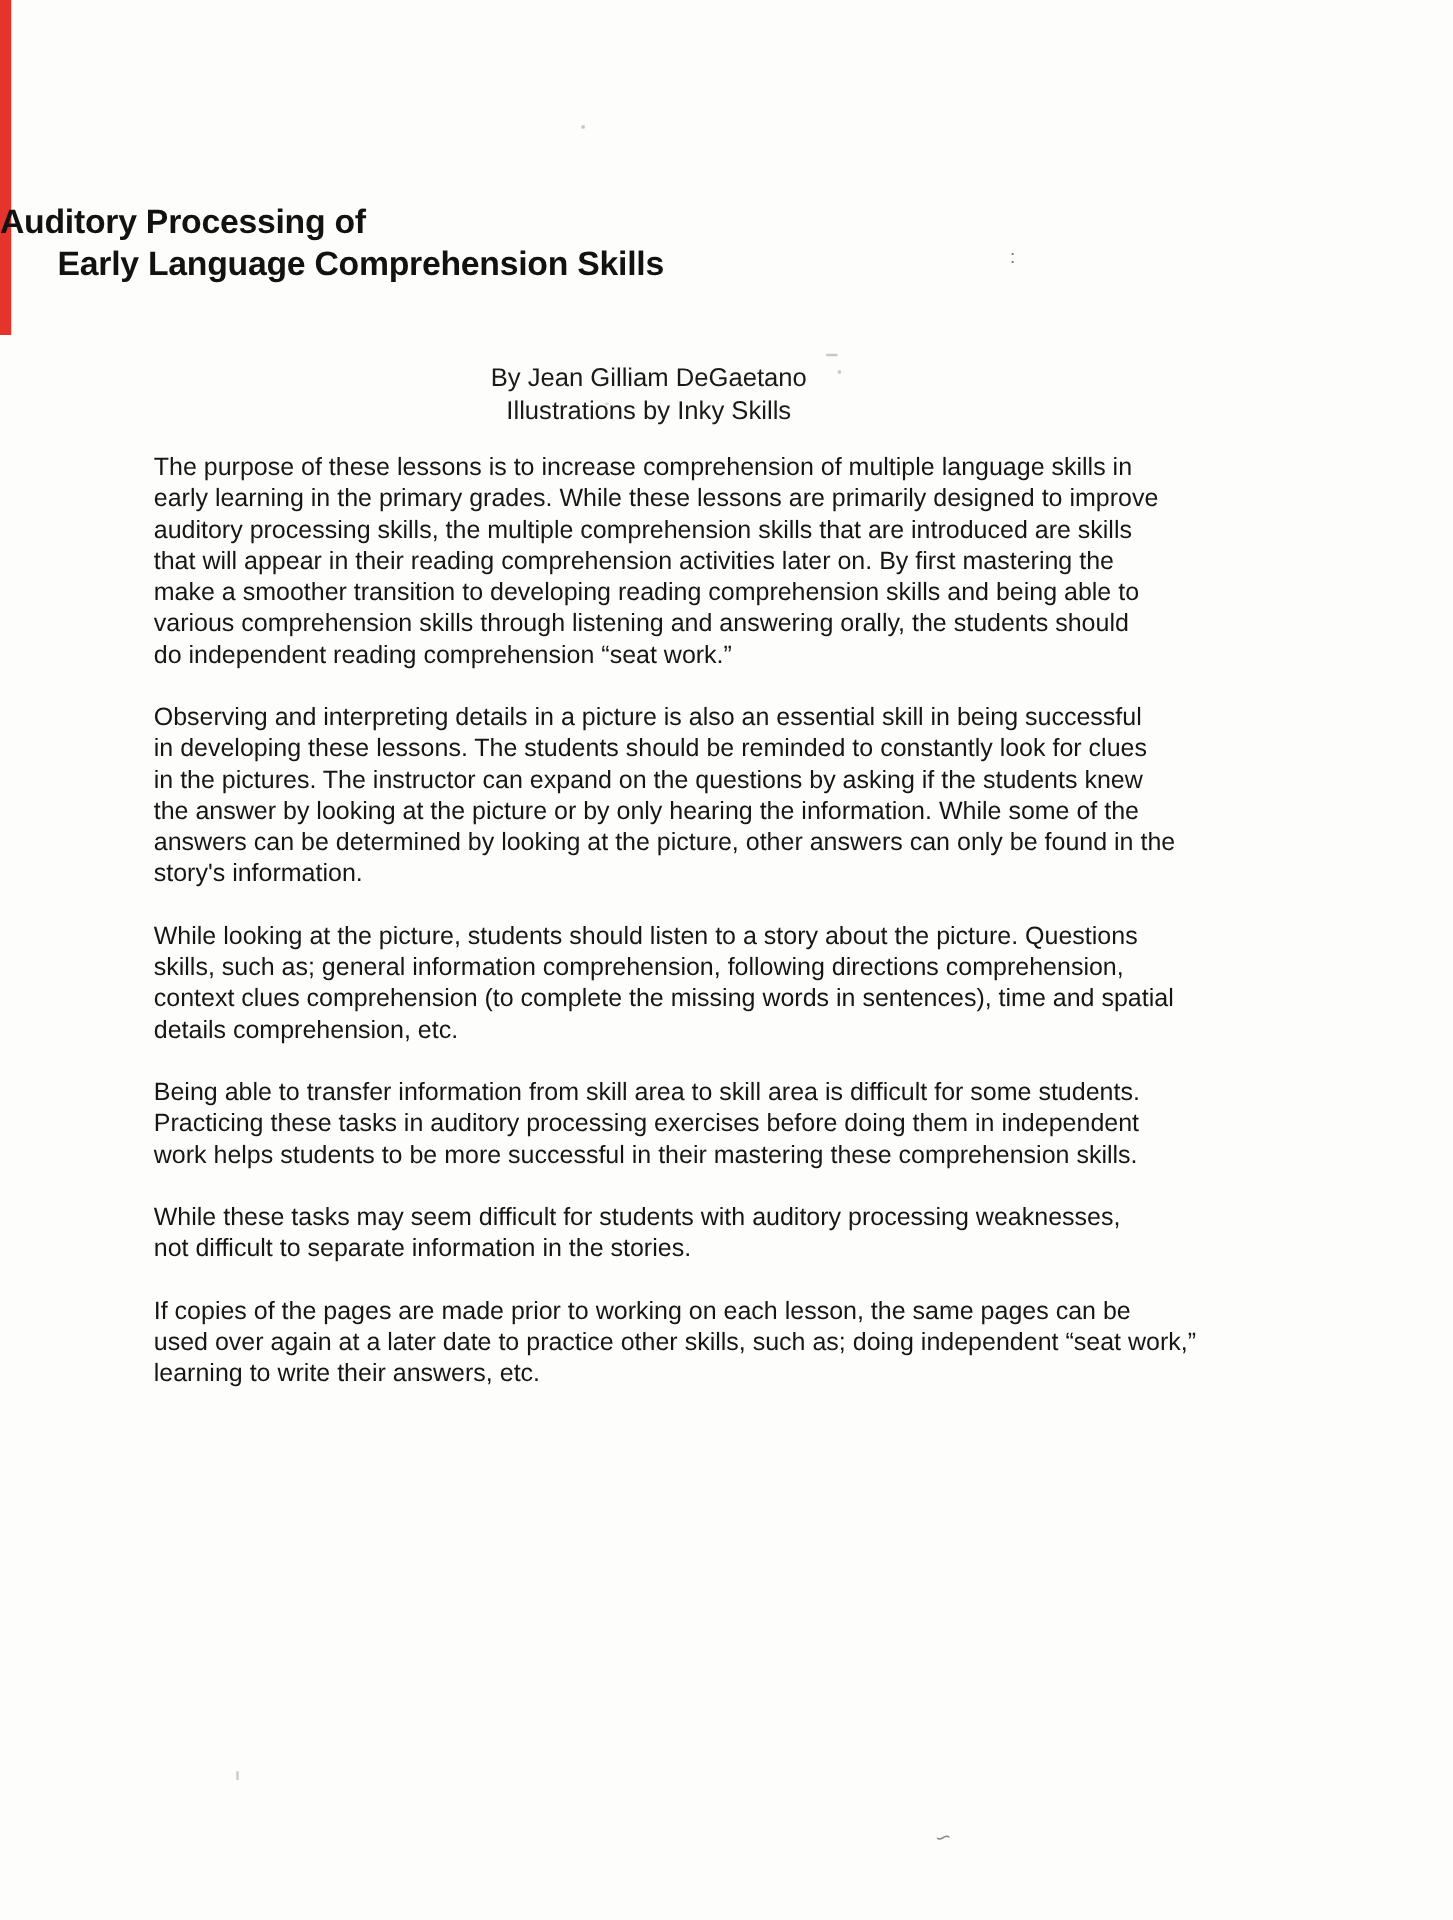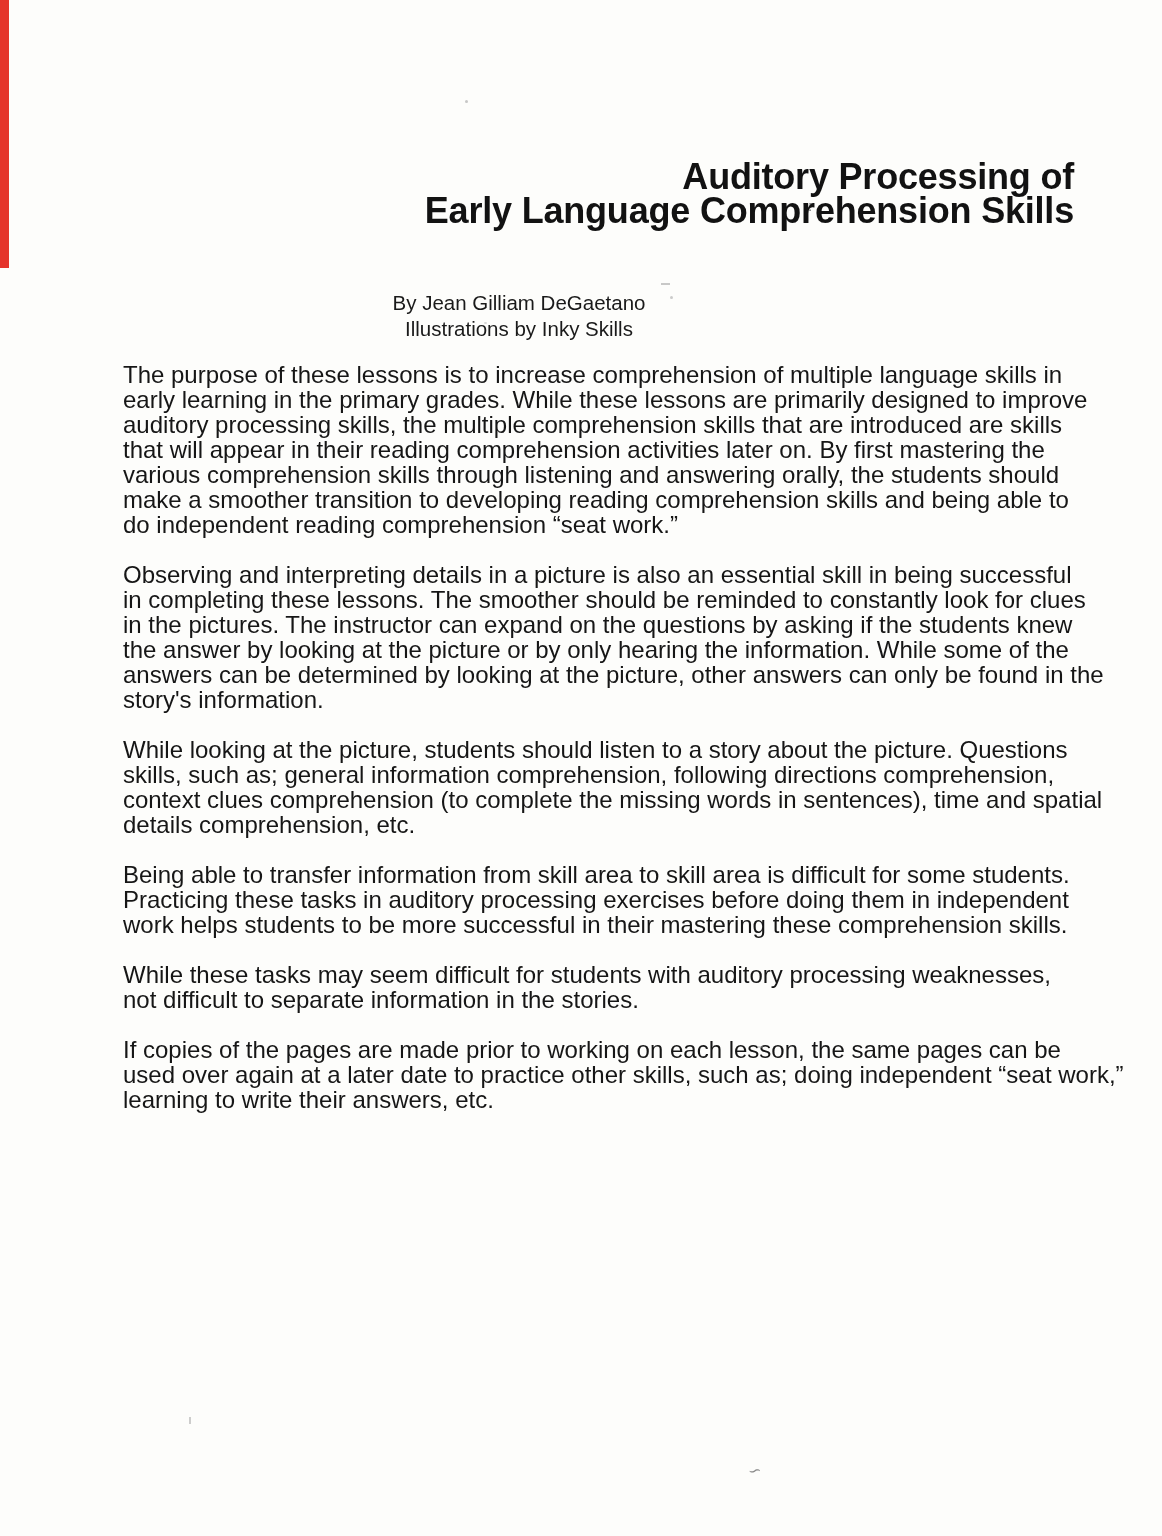--- a/index.html
+++ b/index.html
@@ -26,43 +26,43 @@
     top: 0;
     width: 9px;
     height: 268px;
     background: var(--accent-red, #e5342b);
   }
   .title-block {
     position: absolute;
     top: 160px;
     left: 0;
     width: 1074px;
-    text-align: right;
+    text-align: left;
     font-weight: bold;
-    font-size: 36px;
+    font-size: 27px;
     line-height: 34px;
     letter-spacing: -0.2px;
     color: #121212;
   }
   .byline-block {
     position: absolute;
     top: 258px;
     left: 0;
     width: 1038px;
     text-align: center;
     font-size: 20.5px;
     line-height: 26px;
     color: #1a1a1a;
   }
   .body-text {
     position: absolute;
     top: 362px;
     left: 123px;
     width: 960px;
-    font-size: 24px;
+    font-size: 20px;
     line-height: 25px;
     color: #161616;
   }
   .paragraph {
     margin: 0 0 25px 0;
     padding: 0;
   }
   .text-line {
     height: 25px;
     white-space: nowrap;
@@ -101,28 +101,28 @@
     <div class="text-line" style="height:26px;">Illustrations by Inky Skills</div>
   </div>
 
   <div class="body-text">
 
     <div class="paragraph">
       <div class="text-line">The purpose of these lessons is to increase comprehension of multiple language skills in</div>
       <div class="text-line">early learning in the primary grades.  While these lessons are primarily designed to improve</div>
       <div class="text-line">auditory processing skills, the multiple comprehension skills that are introduced are skills</div>
       <div class="text-line">that will appear in their reading comprehension activities later on.  By first mastering the</div>
+      <div class="text-line">make a smoother transition to developing reading comprehension skills and being able to</div>
       <div class="text-line">various comprehension skills through listening and answering orally, the students should</div>
-      <div class="text-line">make a smoother transition to developing reading comprehension skills and being able to</div>
       <div class="text-line">do independent reading comprehension “seat work.”</div>
     </div>
 
     <div class="paragraph">
       <div class="text-line">Observing and interpreting details in a picture is also an essential skill in being successful</div>
-      <div class="text-line">in completing these lessons.  The smoother should be reminded to constantly look for clues</div>
+      <div class="text-line">in developing these lessons.  The students should be reminded to constantly look for clues</div>
       <div class="text-line">in the pictures.  The instructor can expand on the questions by asking if the students knew</div>
       <div class="text-line">the answer by looking at the picture or by only hearing the information.  While some of the</div>
       <div class="text-line">answers can be determined by looking at the picture, other answers can only be found in the</div>
       <div class="text-line">story's information.</div>
     </div>
 
     <div class="paragraph">
       <div class="text-line">While looking at the picture, students should listen to a story about the picture.  Questions</div>
       <div class="text-line">skills, such as; general information comprehension, following directions comprehension,</div>
       <div class="text-line">context clues comprehension (to complete the missing words in sentences), time and spatial</div>

